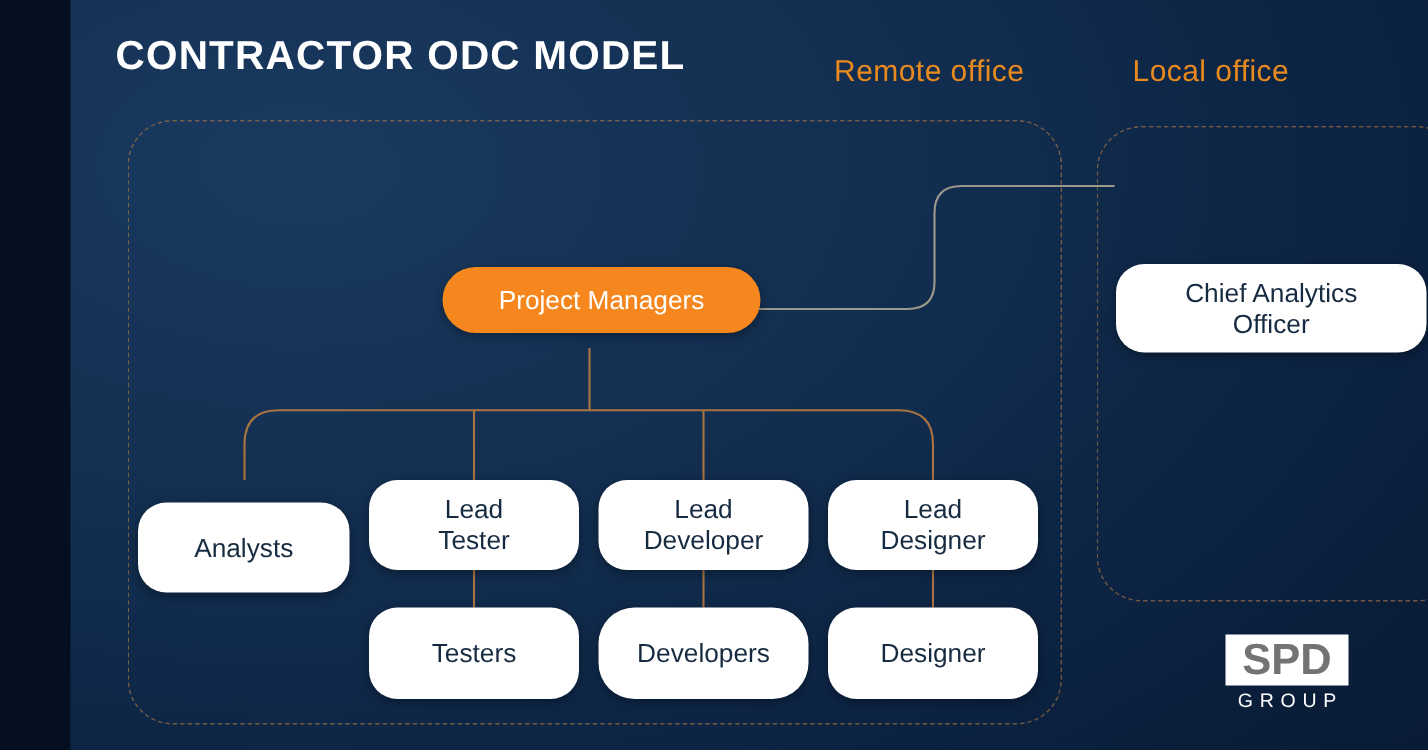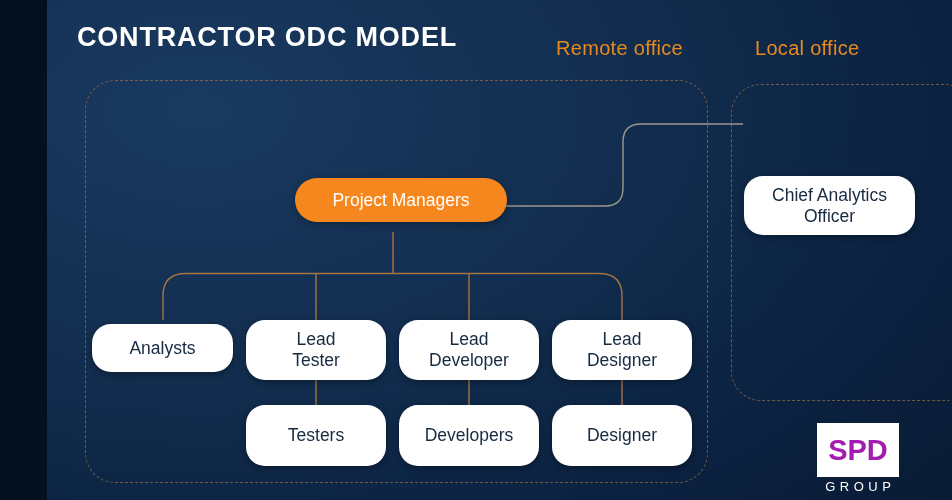--- a/index.html
+++ b/index.html
@@ -41,36 +41,36 @@
     display:flex; align-items:center; justify-content:center;
     text-align:center; white-space:pre-line;
     font-size:17.5px; line-height:1.2;
     border-radius:19px;
     box-shadow:0 2px 7px rgba(0,0,0,0.35);
   }
   .node.orange { background:#f6871f; color:#ffffff; border-radius:22px; }
   .node.white  { background:#ffffff; color:#162a40; }
   .node.project-managers   { left:248px; top:178px; width:212px; height:44px; }
   .node.product-managers   { left:696px; top:93px;  width:215px; height:60px; }
-  .node.chief-analytics    { left:697px; top:176px; width:171px; height:59px; }
-  .node.analysts           { left:45px;  top:324px; width:141px; height:48px; }
+  .node.chief-analytics    { left:697px; top:176px; width:207px; height:59px; }
+  .node.analysts           { left:45px;  top:335px; width:141px; height:60px; }
   .node.lead-tester        { left:199px; top:320px; width:140px; height:60px; }
   .node.lead-developer     { left:352px; top:320px; width:140px; height:60px; }
   .node.lead-designer      { left:505px; top:320px; width:140px; height:60px; }
   .node.testers            { left:199px; top:405px; width:140px; height:61px;text-align:right; }
-  .node.developers         { left:352px; top:405px; width:140px; height:61px; }
+  .node.developers         { left:352px; top:405px; width:140px; height:61px;border-radius:24px; }
   .node.designer           { left:505px; top:405px; width:140px; height:61px; }
   .logo {
     position:absolute; left:770px; top:423px; width:82px;
     text-align:center;
   }
   .logo .logo-box {
-    width:82px; height:54px; background:#ffffff;
+    width:82px; height:34px; background:#ffffff;
     display:flex; align-items:center; justify-content:center;
-    color:#a21caf; font-weight:bold; font-size:29px; letter-spacing:0px;
+    color:#737373; font-weight:bold; font-size:29px; letter-spacing:0px;
   }
   .logo .logo-sub {
     margin-top:2px; color:#ffffff; font-size:13px; font-weight:normal;
     letter-spacing:4.5px; text-indent:4.5px;
   }
 </style>
 </head>
 <body>
 
 <div class="stage">

